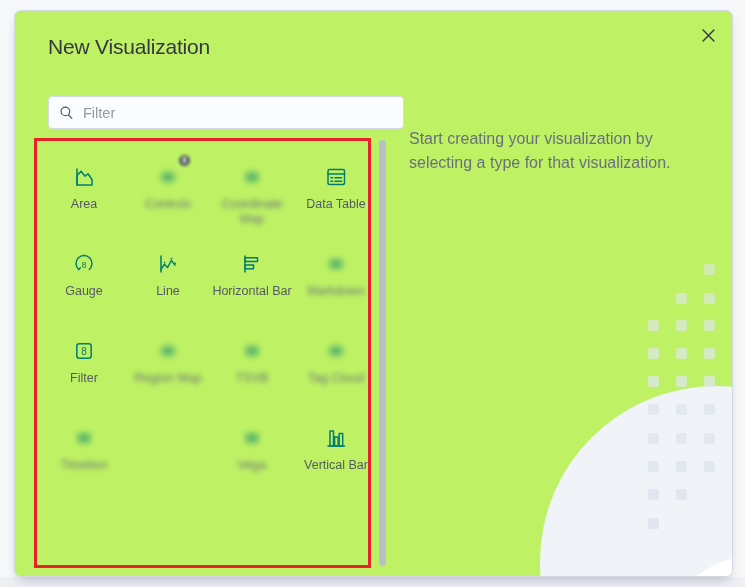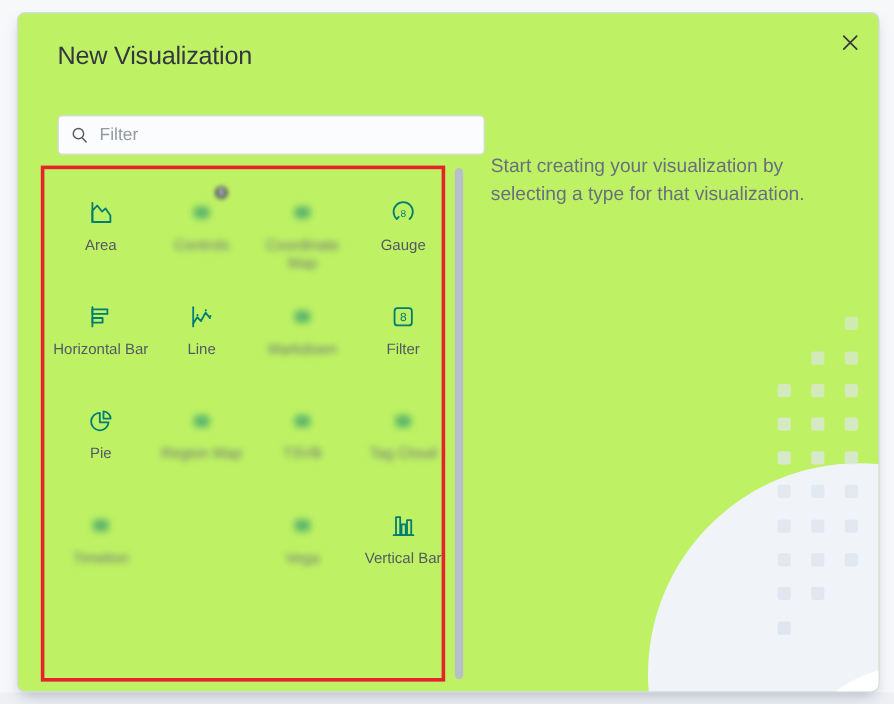--- a/index.html
+++ b/index.html
@@ -132,74 +132,75 @@
     <span class="icon">
           <svg viewBox="0 0 24 24">
             <rect x="5.5" y="7" width="13" height="10" rx="2.5" fill="currentColor" opacity="0.62"></rect>
           </svg>
         </span>
     <span class="label">Coordinate Map</span>
   </div>
       <div class="vis-item">
     <span class="icon">
           <svg viewBox="0 0 24 24" fill="none" stroke="currentColor" stroke-width="1.5" stroke-linejoin="round" stroke-linecap="round">
+            <rect x="4" y="4.5" width="16.5" height="15" rx="1.5"></rect>
+            <path d="M4 9h16.5"></path>
+            <path d="M7 12.7h1.6M11 12.7h6.5M7 16.3h1.6M11 16.3h6.5"></path>
+          </svg>
+        </span>
+    <span class="label">Data Table</span>
+  </div>
+      <div class="vis-item">
+    <span class="icon">
+          <svg viewBox="0 0 24 24" fill="none" stroke="currentColor" stroke-width="1.5" stroke-linejoin="round" stroke-linecap="round">
             <path d="M6.7 17.5a8 8 0 1 1 10.6 0"></path>
             <path d="M6.7 17.5l1.6-1.8"></path>
             <text x="12.2" y="16" font-size="8.5" text-anchor="middle" fill="currentColor" stroke="none" font-family="Liberation Sans,sans-serif">8</text>
           </svg>
         </span>
     <span class="label">Gauge</span>
-  </div>
-      <div class="vis-item">
-    <span class="icon">
-          <svg viewBox="0 0 24 24" fill="none" stroke="currentColor" stroke-width="1.5" stroke-linejoin="round" stroke-linecap="round">
-            <path d="M5 4v16"></path>
-            <rect x="5" y="5.8" width="12.5" height="3.8"></rect>
-            <rect x="5" y="13" width="8.5" height="3.8"></rect>
-          </svg>
-        </span>
-    <span class="label">Horizontal Bar</span>
   </div>
       <div class="vis-item">
     <span class="icon">
           <svg viewBox="0 0 24 24" fill="none" stroke="currentColor" stroke-width="1.5" stroke-linejoin="round" stroke-linecap="round">
             <path d="M5 4v16"></path>
             <path d="M5 17.5l3.3-5.2 3.2 3.2 3.8-7 3.7 4.6"></path>
             <circle cx="8.6" cy="10.6" r="0.9" fill="currentColor" stroke="none"></circle>
             <circle cx="15.5" cy="6.6" r="0.9" fill="currentColor" stroke="none"></circle>
             <circle cx="19.3" cy="11.4" r="0.9" fill="currentColor" stroke="none"></circle>
           </svg>
         </span>
     <span class="label">Line</span>
   </div>
+      <div class="vis-item">
+    <span class="icon">
+          <svg viewBox="0 0 24 24" fill="none" stroke="currentColor" stroke-width="1.5" stroke-linejoin="round" stroke-linecap="round">
+            <path d="M5 4v16"></path>
+            <rect x="5" y="5.8" width="12.5" height="3.8"></rect>
+            <rect x="5" y="13" width="8.5" height="3.8"></rect>
+          </svg>
+        </span>
+    <span class="label">Horizontal Bar</span>
+  </div>
       <div class="vis-item blurred">
     <span class="icon">
           <svg viewBox="0 0 24 24">
             <rect x="5.5" y="7" width="13" height="10" rx="2.5" fill="currentColor" opacity="0.62"></rect>
           </svg>
         </span>
     <span class="label">Markdown</span>
   </div>
       <div class="vis-item">
     <span class="icon">
           <svg viewBox="0 0 24 24" fill="none" stroke="currentColor" stroke-width="1.5" stroke-linejoin="round" stroke-linecap="round">
             <rect x="4.8" y="4.8" width="14.4" height="14.4" rx="2.5"></rect>
             <text x="12.1" y="15.8" font-size="10" text-anchor="middle" fill="currentColor" stroke="none" font-family="Liberation Sans,sans-serif">8</text>
           </svg>
         </span>
     <span class="label">Filter</span>
-  </div>
-      <div class="vis-item">
-    <span class="icon">
-          <svg viewBox="0 0 24 24" fill="none" stroke="currentColor" stroke-width="1.5" stroke-linejoin="round" stroke-linecap="round">
-            <path d="M11.2 5a7.3 7.3 0 1 0 7.3 7.9h-7.3z"></path>
-            <path d="M14.2 9.8h6a6.2 6.2 0 0 0-6-6z"></path>
-          </svg>
-        </span>
-    <span class="label">Pie</span>
   </div>
       <div class="vis-item blurred">
     <span class="icon">
           <svg viewBox="0 0 24 24">
             <rect x="5.5" y="7" width="13" height="10" rx="2.5" fill="currentColor" opacity="0.62"></rect>
           </svg>
         </span>
     <span class="label">Region Map</span>
   </div>
       <div class="vis-item blurred">

